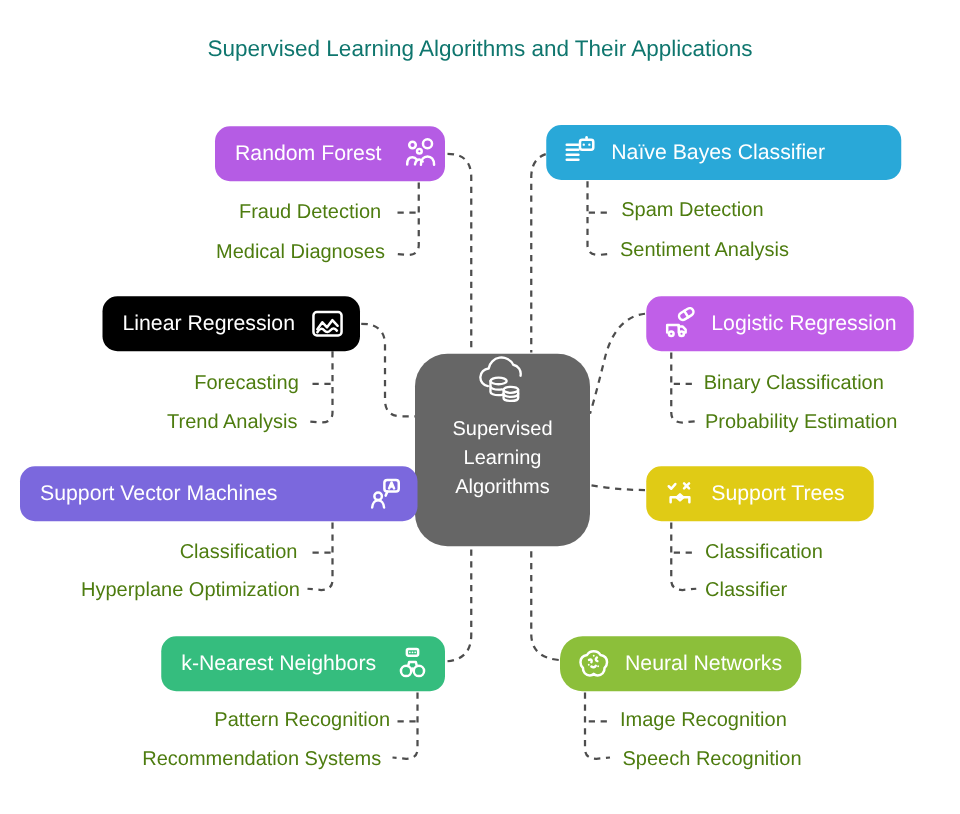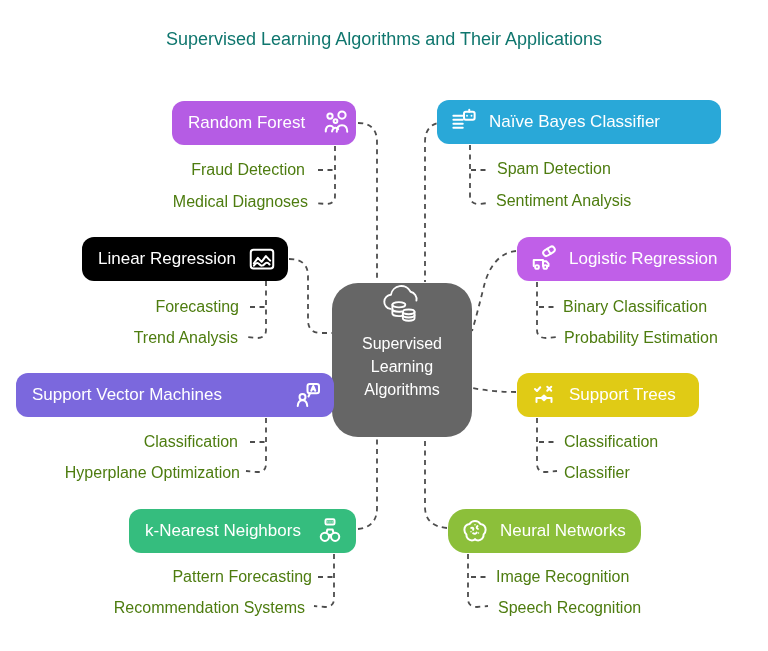--- a/index.html
+++ b/index.html
@@ -176,21 +176,21 @@
       <rect x="8.4" y="2.6" width="7.2" height="4.2" rx="1"></rect>
       <circle class="dot" cx="10.3" cy="4.7" r=".55"></circle>
       <circle class="dot" cx="12" cy="4.7" r=".55"></circle>
       <circle class="dot" cx="13.7" cy="4.7" r=".55"></circle>
       <circle cx="7.9" cy="16.6" r="3.3"></circle>
       <circle cx="16.1" cy="16.6" r="3.3"></circle>
       <path d="M11.2 16.4c0-.9.3-1.4.8-1.4s.8.5.8 1.4"></path>
       <path d="M9.2 13.5l.7-2.7h4.2l.7 2.7"></path>
     </svg>
   </div>
-  <div class="app a-knn1">Pattern Forecasting</div>
+  <div class="app a-knn1">Pattern Recognition</div>
   <div class="app a-knn2">Recommendation Systems</div>
 
   <div class="badge icon-left b-nn" style="background: rgb(140, 191, 58); border-radius: 18px;">
     <svg class="bicon" viewBox="0 0 24 24">
       <path d="M12 4c-2 0-3.5 1-4.3 2.4C5.2 6.8 3.5 8.6 3.5 11c0 1.5.6 2.8 1.6 3.7-.2 2.6 1.8 4.8 4.4 4.8 1 0 2-.4 2.5-1 .5.6 1.5 1 2.5 1 2.6 0 4.6-2.2 4.4-4.8 1-.9 1.6-2.2 1.6-3.7 0-2.4-1.7-4.2-4.2-4.6C15.5 5 14 4 12 4z"></path>
       <path d="M9 9.5c1.5-.5 2 .5 1.5 1.5 M14 8c-1 .8-.8 2 .3 2.3 M10.5 13.8c1 .8 2.3.5 2.8-.5"></path>
       <circle class="dot" cx="8.8" cy="12.6" r=".6"></circle>
       <circle class="dot" cx="14.8" cy="13.6" r=".6"></circle>
       <circle class="dot" cx="12" cy="6.9" r=".6"></circle>
     </svg>

